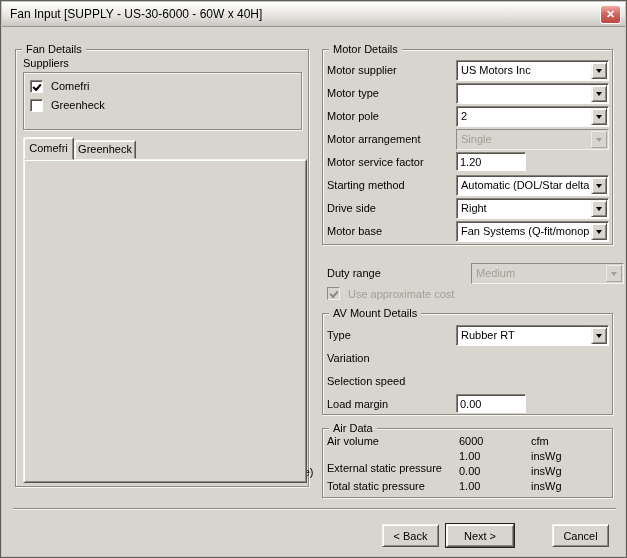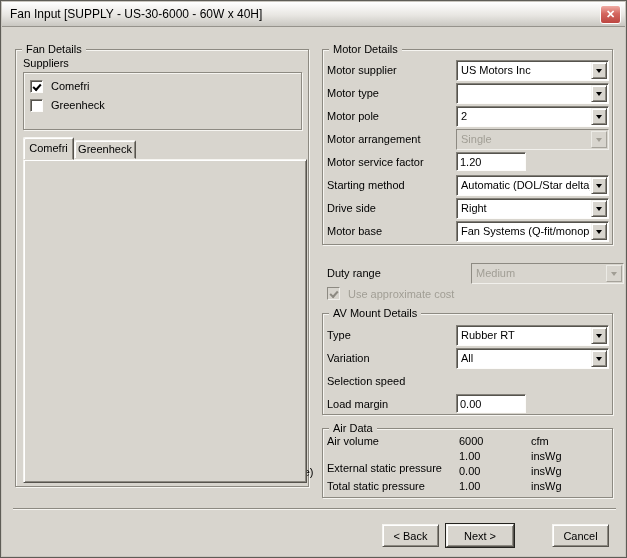--- a/index.html
+++ b/index.html
@@ -245,26 +245,20 @@
     <span class="leg">AV Mount Details</span>
   </div>
   <span class="lbl" style="left:326px;top:328px;">Type</span>
   <div class="combo" style="left:455px;top:324px;width:153px;">
     <span class="cval">Rubber RT</span>
     <span class="dbtn">
         <i class="arr"></i>
       </span>
   </div>
   <span class="lbl" style="left:326px;top:351px;">Variation</span>
-  <div class="combo" style="left:455px;top:347px;width:153px;">
-    <span class="cval">All</span>
-    <span class="dbtn">
-        <i class="arr"></i>
-      </span>
-  </div>
   <span class="lbl" style="left:326px;top:374px;">Selection speed</span>
   <span class="lbl" style="left:326px;top:397px;">Load margin</span>
   <input class="tinput" style="left: 455px; top: 393px;" value="0.00">
 
   <div class="grp" style="left:321px;top:427px;width:291px;height:70px;">
     <span class="leg">Air Data</span>
   </div>
   <span class="lbl" style="left:326px;top:434px;">Air volume</span>
   <span class="lbl" style="left:458px;top:434px;">6000</span>
   <span class="lbl" style="left:530px;top:434px;">cfm</span>

